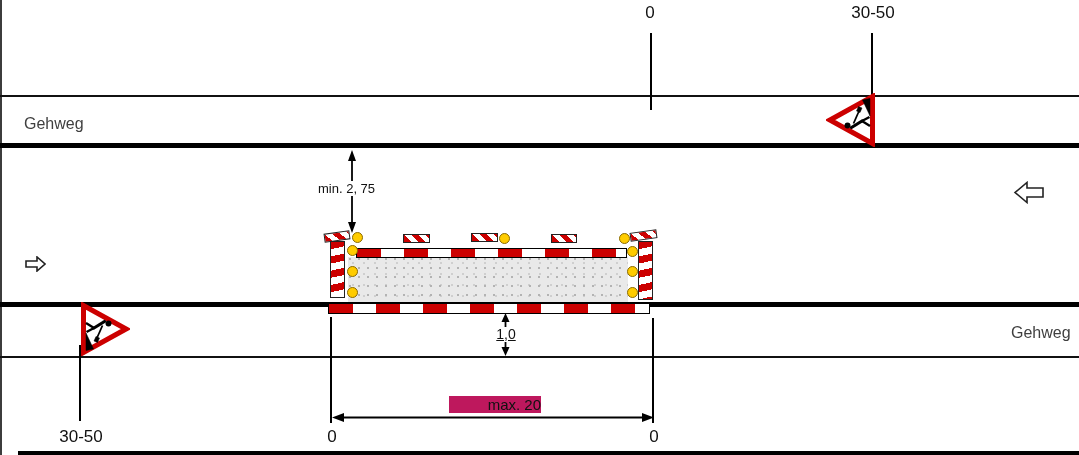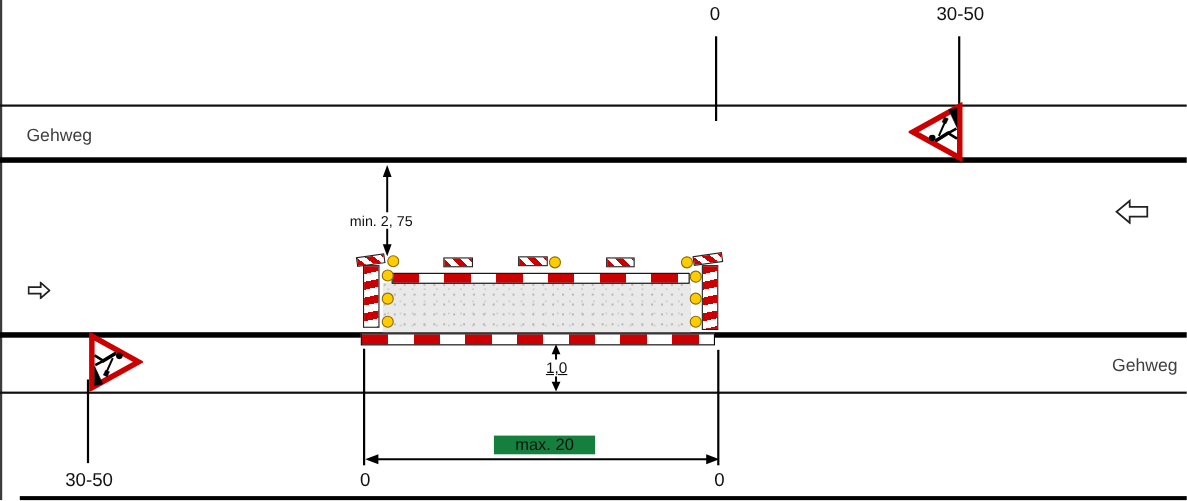--- a/index.html
+++ b/index.html
@@ -90,40 +90,40 @@
   <div class="lamp" style="left:627px;top:246px;"></div>
   <div class="lamp" style="left:627px;top:266px;"></div>
   <div class="lamp" style="left:627px;top:287px;"></div>
   <div class="lamp" style="left:499px;top:233px;"></div>
 
   <svg class="abs" style="left:345px;top:150px;" width="14" height="83" viewBox="0 0 14 83">
     <line class="dim-stroke" x1="7" y1="8" x2="7" y2="75"></line>
     <polygon class="dim-head" points="7,0 3,11 11,11"></polygon>
     <polygon class="dim-head" points="7,83 3,72 11,72"></polygon>
   </svg>
-  <div class="lbl dim-label" style="left:316px;top:181px;margin-top:12px;">min. 2, 75</div>
+  <div class="lbl dim-label" style="left:316px;top:181px;">min. 2, 75</div>
 
   <svg class="abs" style="left:500px;top:313px;" width="11" height="14" viewBox="0 0 11 14">
     <line class="dim-stroke" x1="5.5" y1="8" x2="5.5" y2="14"></line>
     <polygon class="dim-head" points="5.5,0 1.5,9 9.5,9"></polygon>
   </svg>
   <svg class="abs" style="left:500px;top:342px;" width="11" height="14" viewBox="0 0 11 14">
     <line class="dim-stroke" x1="5.5" y1="0" x2="5.5" y2="6"></line>
     <polygon class="dim-head" points="5.5,14 1.5,5 9.5,5"></polygon>
   </svg>
   <div class="lbl" style="left:487px;top:326px;width:38px;text-align:center;font-size:14px;text-decoration:underline;">1,0</div>
 
   <div class="vtick" style="left:330px;top:317px;height:106px;"></div>
   <div class="vtick" style="left:652px;top:318px;height:105px;"></div>
   <svg class="abs" style="left:332px;top:411px;" width="322" height="13" viewBox="0 0 322 13">
     <line class="dim-stroke" x1="10" y1="6.5" x2="312" y2="6.5"></line>
     <polygon class="dim-head" points="0,6.5 12,2 12,11"></polygon>
     <polygon class="dim-head" points="322,6.5 310,2 310,11"></polygon>
   </svg>
-  <div class="lbl" style="left:449px;top:396px;width:92px;text-align:center;font-size:15px;background:#15803d;">max. 20</div>
+  <div class="lbl" style="left:449px;top:396px;width:92px;text-align:right;font-size:15px;background:#be185d;">max. 20</div>
 
   <div class="lbl gehweg" style="left:24px;top:115px;">Gehweg</div>
   <div class="lbl gehweg" style="left:1011px;top:324px;">Gehweg</div>
   <div class="lbl station" style="left:640px;top:3px;width:20px;">0</div>
   <div class="lbl station" style="left:843px;top:3px;width:60px;">30-50</div>
   <div class="lbl station" style="left:48px;top:427px;width:66px;">30-50</div>
   <div class="lbl station" style="left:322px;top:427px;width:20px;">0</div>
   <div class="lbl station" style="left:644px;top:427px;width:20px;">0</div>
 
   <svg class="sign rot-ccw" style="left:824px;top:95px;" viewBox="0 0 54 50">

